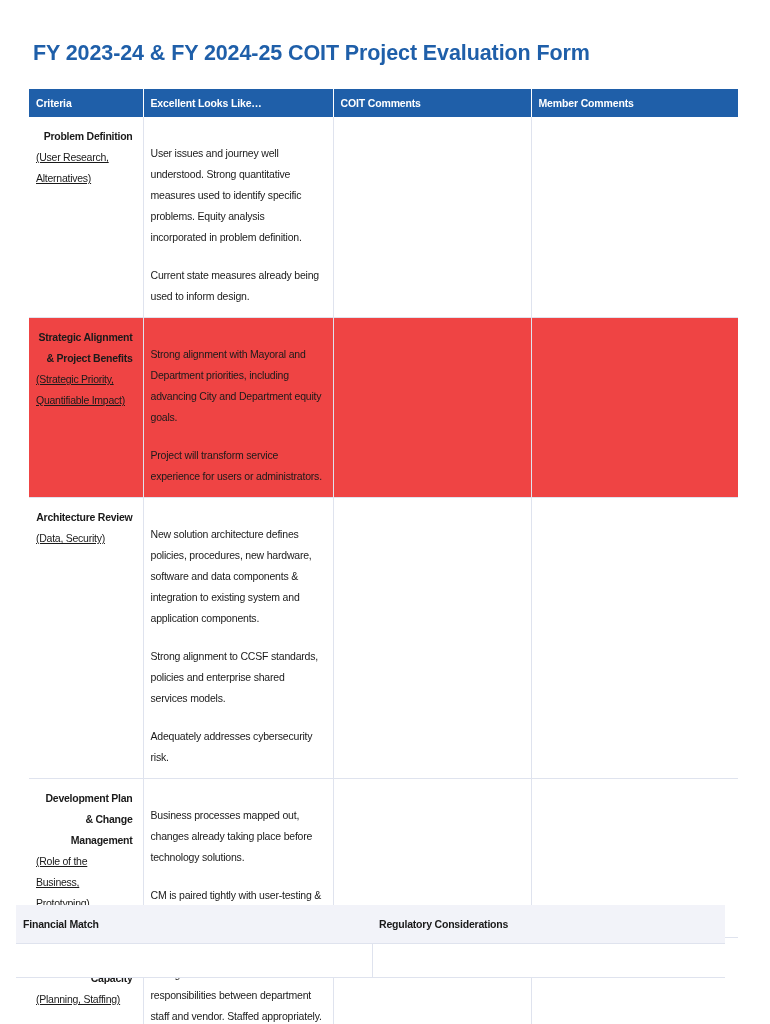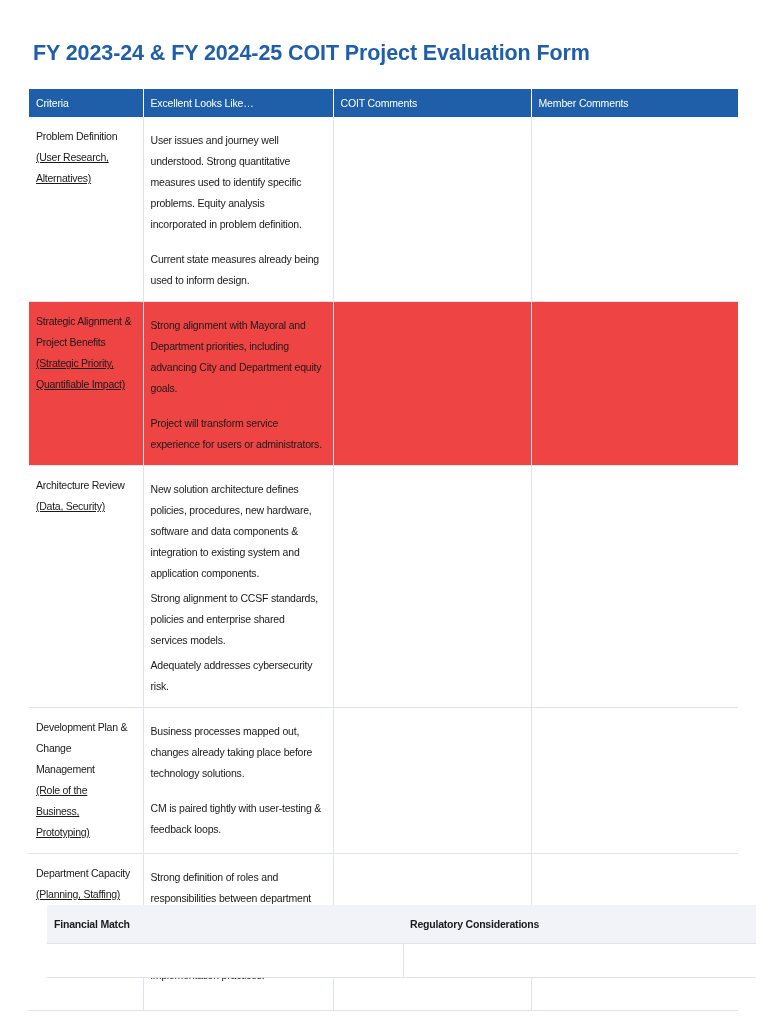--- a/index.html
+++ b/index.html
@@ -47,21 +47,21 @@
     table-layout: fixed;
   }
   .eval-table col.c-criteria  { width: 114px; }
   .eval-table col.c-excellent { width: 190px; }
   .eval-table col.c-coit      { width: 198px; }
   .eval-table col.c-member    { width: 207px; }
 
   .eval-table thead th {
     background: #1f5fa9;
     color: #ffffff;
-    font-weight: normal;
+    font-weight: bold;
     font-size: 10.5px;
     text-align: left;
     vertical-align: middle;
     height: 28px;
     padding: 0 0 0 7px;
     border-right: 1px solid #ffffff;
     letter-spacing: -0.15px;
   }
   .eval-table thead th:last-child { border-right: none; }
 
@@ -72,42 +72,43 @@
     border-bottom: 1px solid #dfe3ee;
     font-size: 10.5px;
     line-height: 21px;
     letter-spacing: -0.2px;
     background: transparent;
   }
   .eval-table tbody td:last-child { border-right: none; }
   .eval-table tbody tr.shaded td { background: #ef4444; }
 
   .crit-name {
-    font-weight: normal;
+    font-weight: bold;
     display: block;
     letter-spacing: -0.25px;
+    text-align: right;
   }
   .crit-sub {
     display: block;
     letter-spacing: -0.25px;
     text-decoration: underline;
   }
   .desc-para {
-    margin: 4px 0 14px 0;
+    margin: 17px 0 14px 0;
   }
   .desc-para:last-child { margin-bottom: 0; }
   
   td.tight .desc-para { margin-bottom: 0; }
 
   .blank-cell { }
 
   
   .bottom-table {
     position: absolute;
-    left: 47px;
+    left: 16px;
     top: 905px;
     width: 709px;
     border-collapse: collapse;
     table-layout: fixed;
   }
   .bottom-table col.b-left  { width: 356px; }
   .bottom-table col.b-right { width: 353px; }
 
   .bottom-table td.bt-head {
     background: #f2f3f9;

